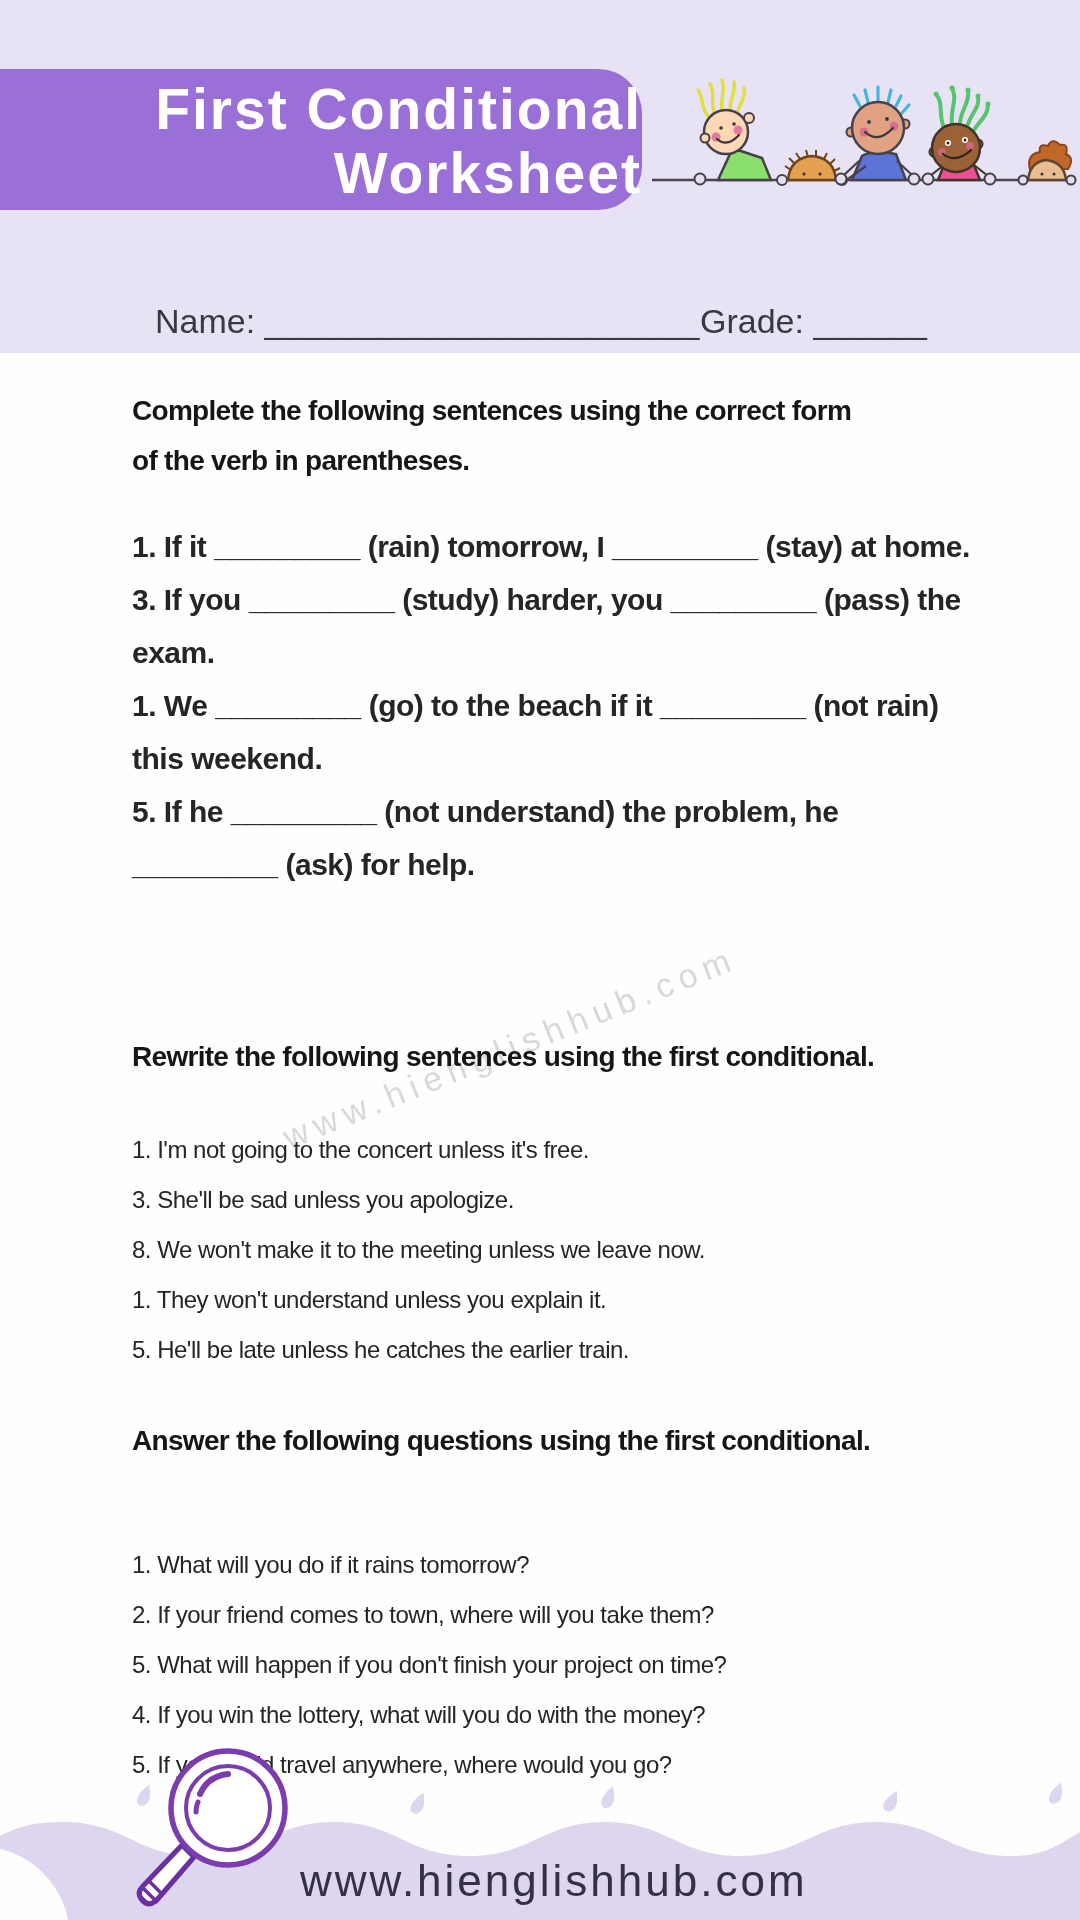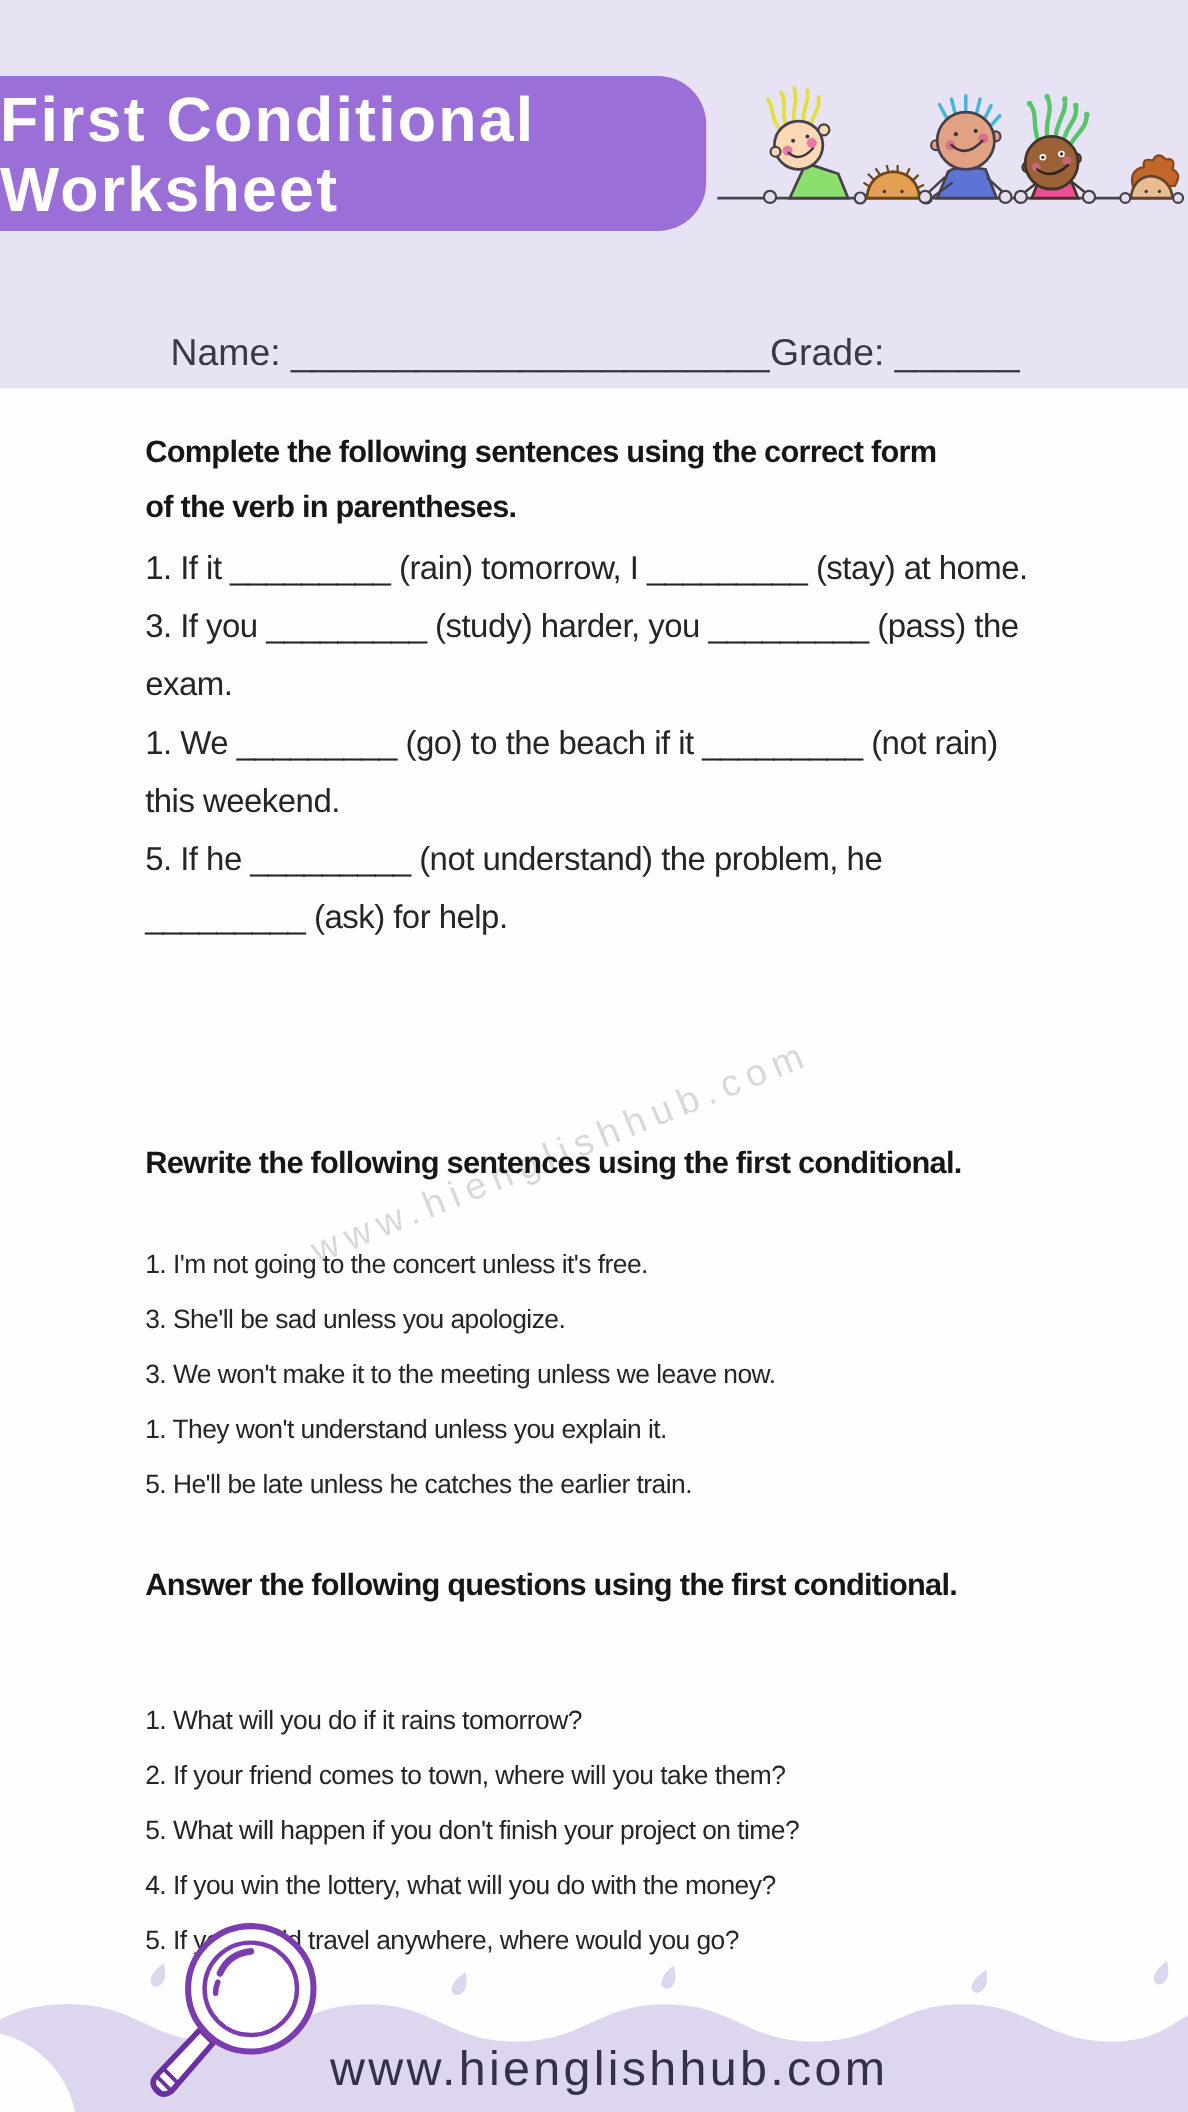--- a/index.html
+++ b/index.html
@@ -7,21 +7,21 @@
     position:relative;width:1080px;height:1920px;margin:0 auto;
     background:#fffeff;overflow:hidden;
     font-family:"Liberation Sans",sans-serif;color:#252525;
   }
   
   .band-top{position:absolute;left:0;top:0;width:1080px;height:353px;background:#e8e3f4;}
   
   .title-box{
     position:absolute;left:0;top:69px;width:642px;height:141px;
     background:#9a70d8;border-radius:0 44px 44px 0;
-    display:flex;flex-direction:column;justify-content:center;align-items:flex-start;
+    display:flex;flex-direction:column;justify-content:center;align-items:flex-end;
     padding-top:2px;box-sizing:border-box;
   }
   .title-line{
     color:#ffffff;font-weight:bold;font-size:57px;line-height:64px;
     letter-spacing:2px;text-align:center;white-space:nowrap;
   }
   
   .kids{position:absolute;left:638px;top:58px;width:440px;height:162px;}
   
   .name-row{position:absolute;left:0;top:302px;width:1080px;height:44px;font-size:34px;color:#3b3744;text-align:center;}
@@ -147,37 +147,37 @@
     </g>
   </svg>
 
   <div class="name-row">
     <span class="name-part"><span>Name:</span> <span>_______________________</span></span>
     <span class="grade-part"><span>Grade:</span> <span>______</span></span>
   </div>
 
   <div class="content-block heading" style="top:386px;">Complete the following sentences using the correct form
 of the verb in parentheses.</div>
-  <div class="content-block items-a" style="top:490px;">
+  <div class="content-block items-a" style="top:520px;font-weight:bold;">
     <div class="item">1. If it _________ (rain) tomorrow, I _________ (stay) at home.</div>
     <div class="item">3. If you _________ (study) harder, you _________ (pass) the
 exam.</div>
     <div class="item">1. We _________ (go) to the beach if it _________ (not rain)
 this weekend.</div>
     <div class="item">5. If he _________ (not understand) the problem, he
 _________ (ask) for help.</div>
   </div>
 
   <div class="watermark">www.hienglishhub.com</div>
 
   <div class="content-block heading" style="top:1032px;">Rewrite the following sentences using the first conditional.</div>
   <div class="content-block items-bc" style="top:1125px;">
     <div class="item">1. I'm not going to the concert unless it's free.</div>
     <div class="item">3. She'll be sad unless you apologize.</div>
-    <div class="item">3. We won't make it to the meeting unless we leave now.</div>
+    <div class="item">8. We won't make it to the meeting unless we leave now.</div>
     <div class="item">1. They won't understand unless you explain it.</div>
     <div class="item">5. He'll be late unless he catches the earlier train.</div>
   </div>
 
   <div class="content-block heading" style="top:1416px;">Answer the following questions using the first conditional.</div>
   <div class="content-block items-bc" style="top:1540px;">
     <div class="item">1. What will you do if it rains tomorrow?</div>
     <div class="item">2. If your friend comes to town, where will you take them?</div>
     <div class="item">5. What will happen if you don't finish your project on time?</div>
     <div class="item">4. If you win the lottery, what will you do with the money?</div>

